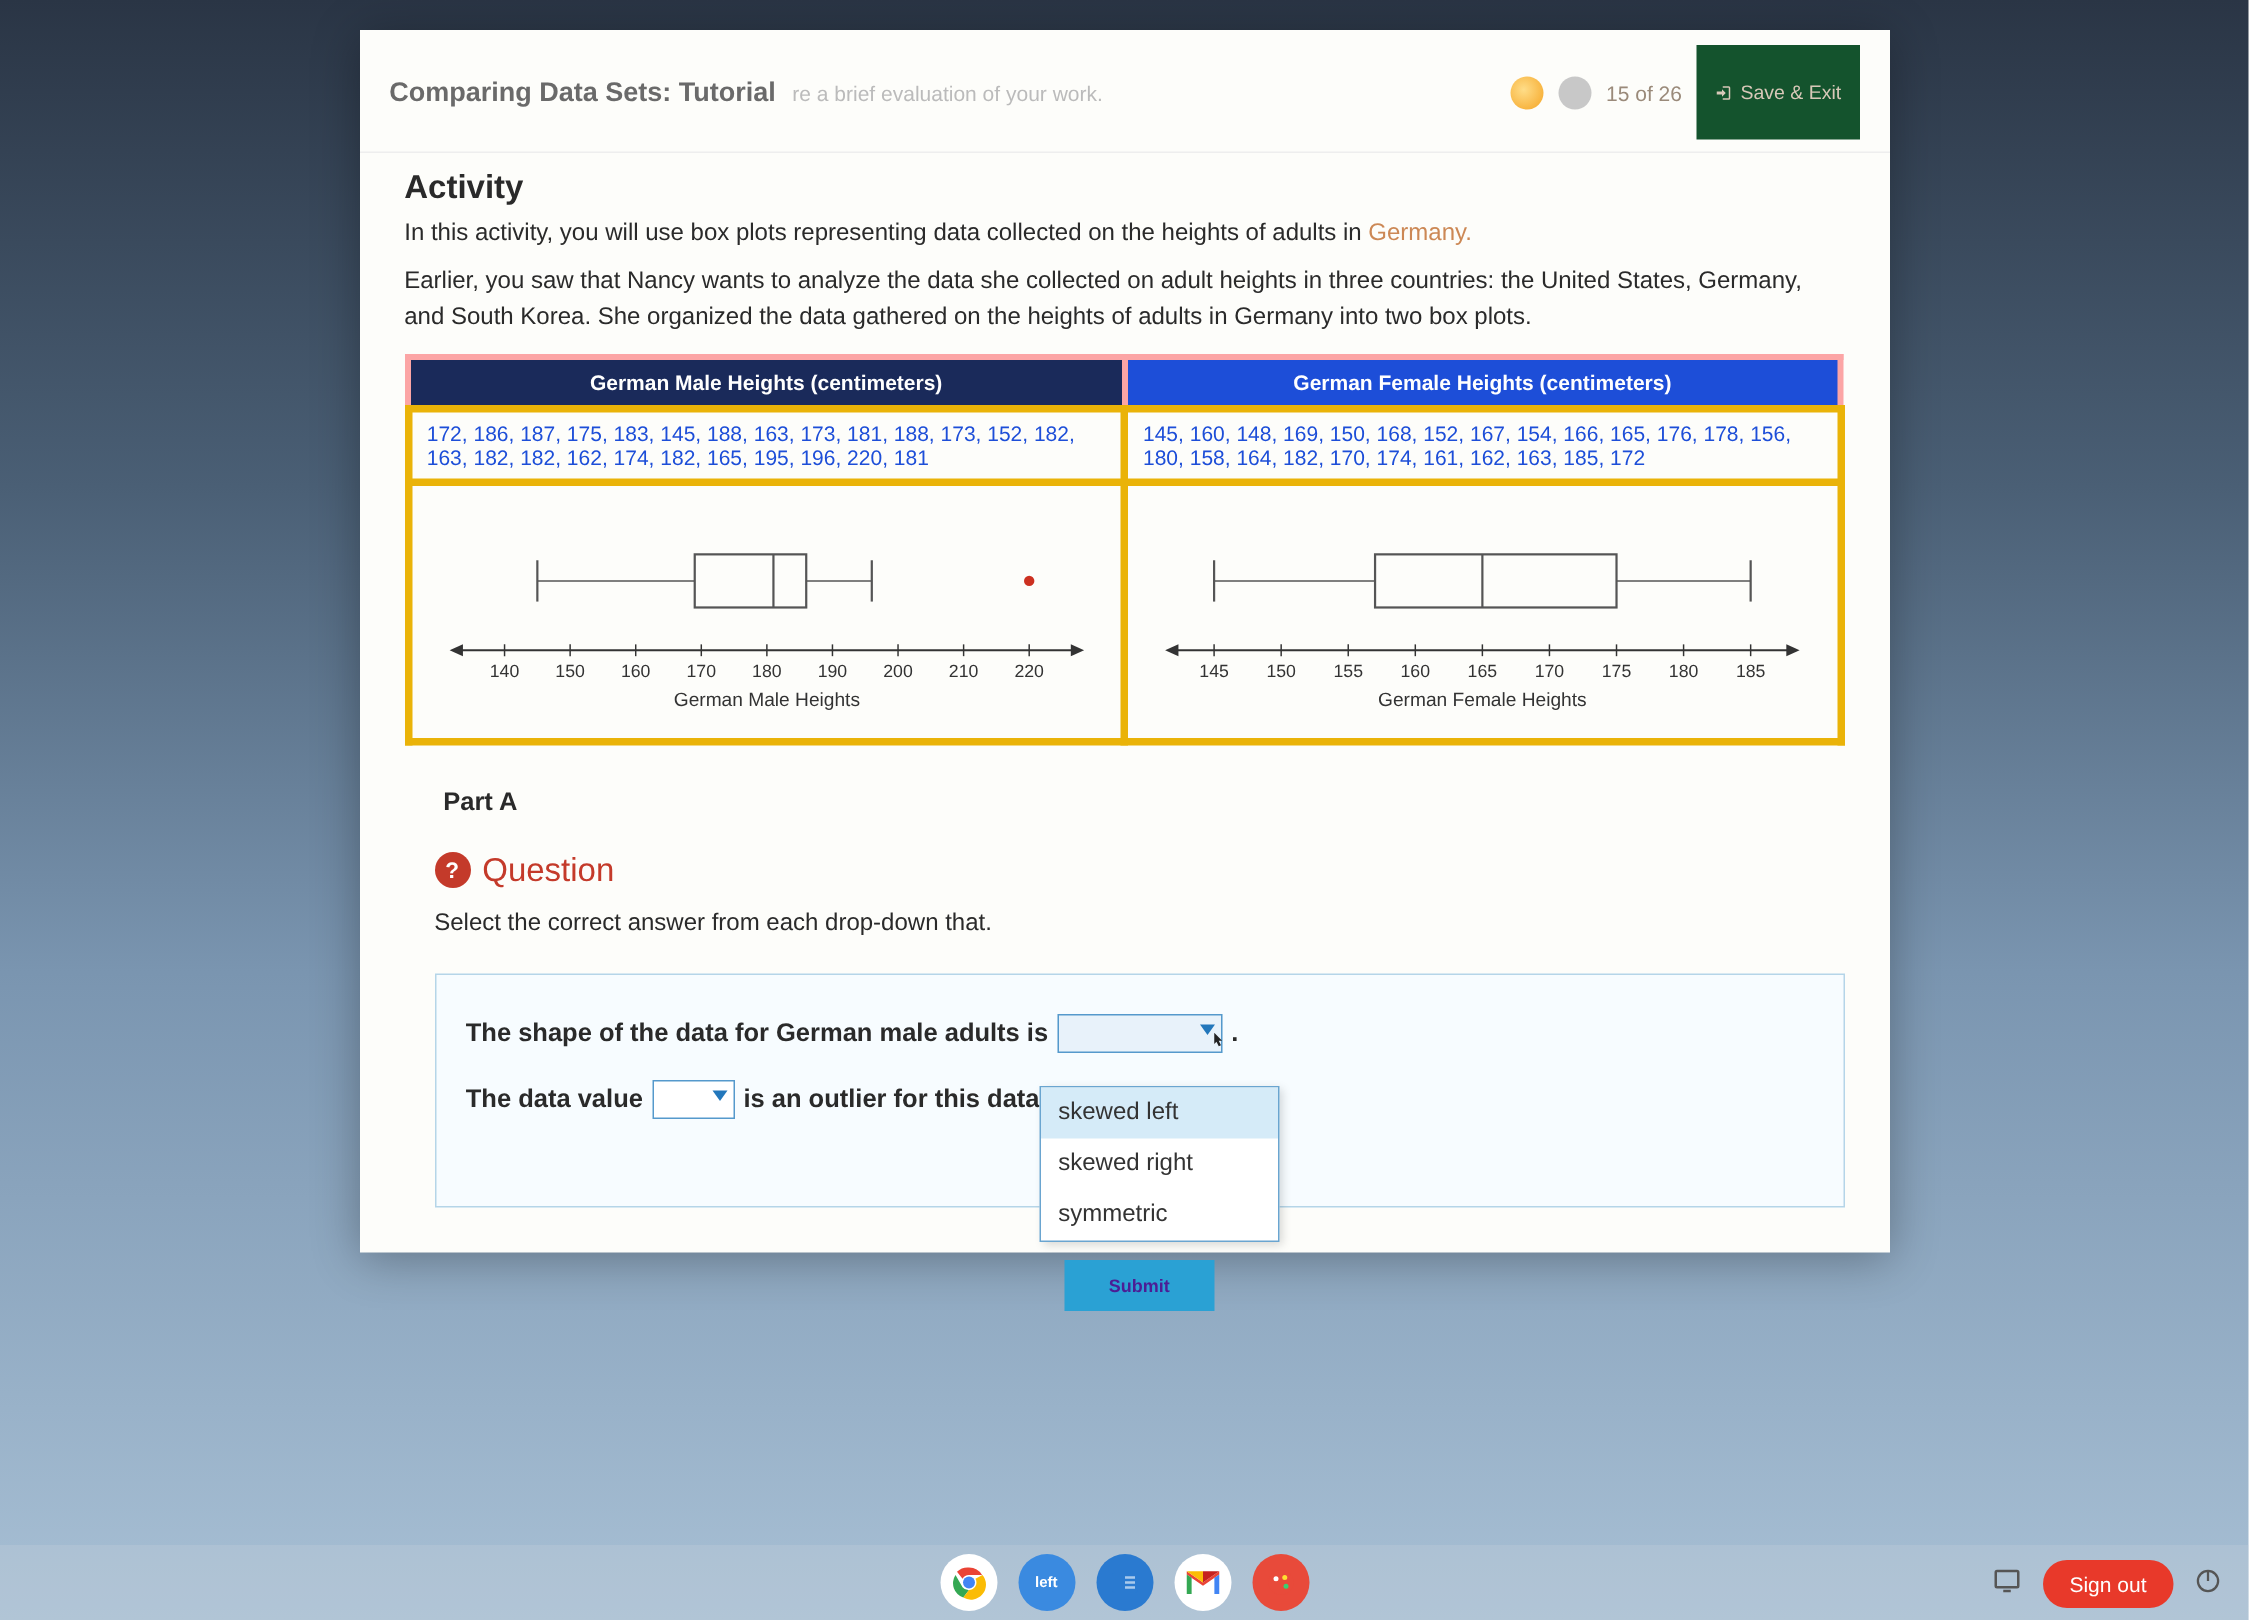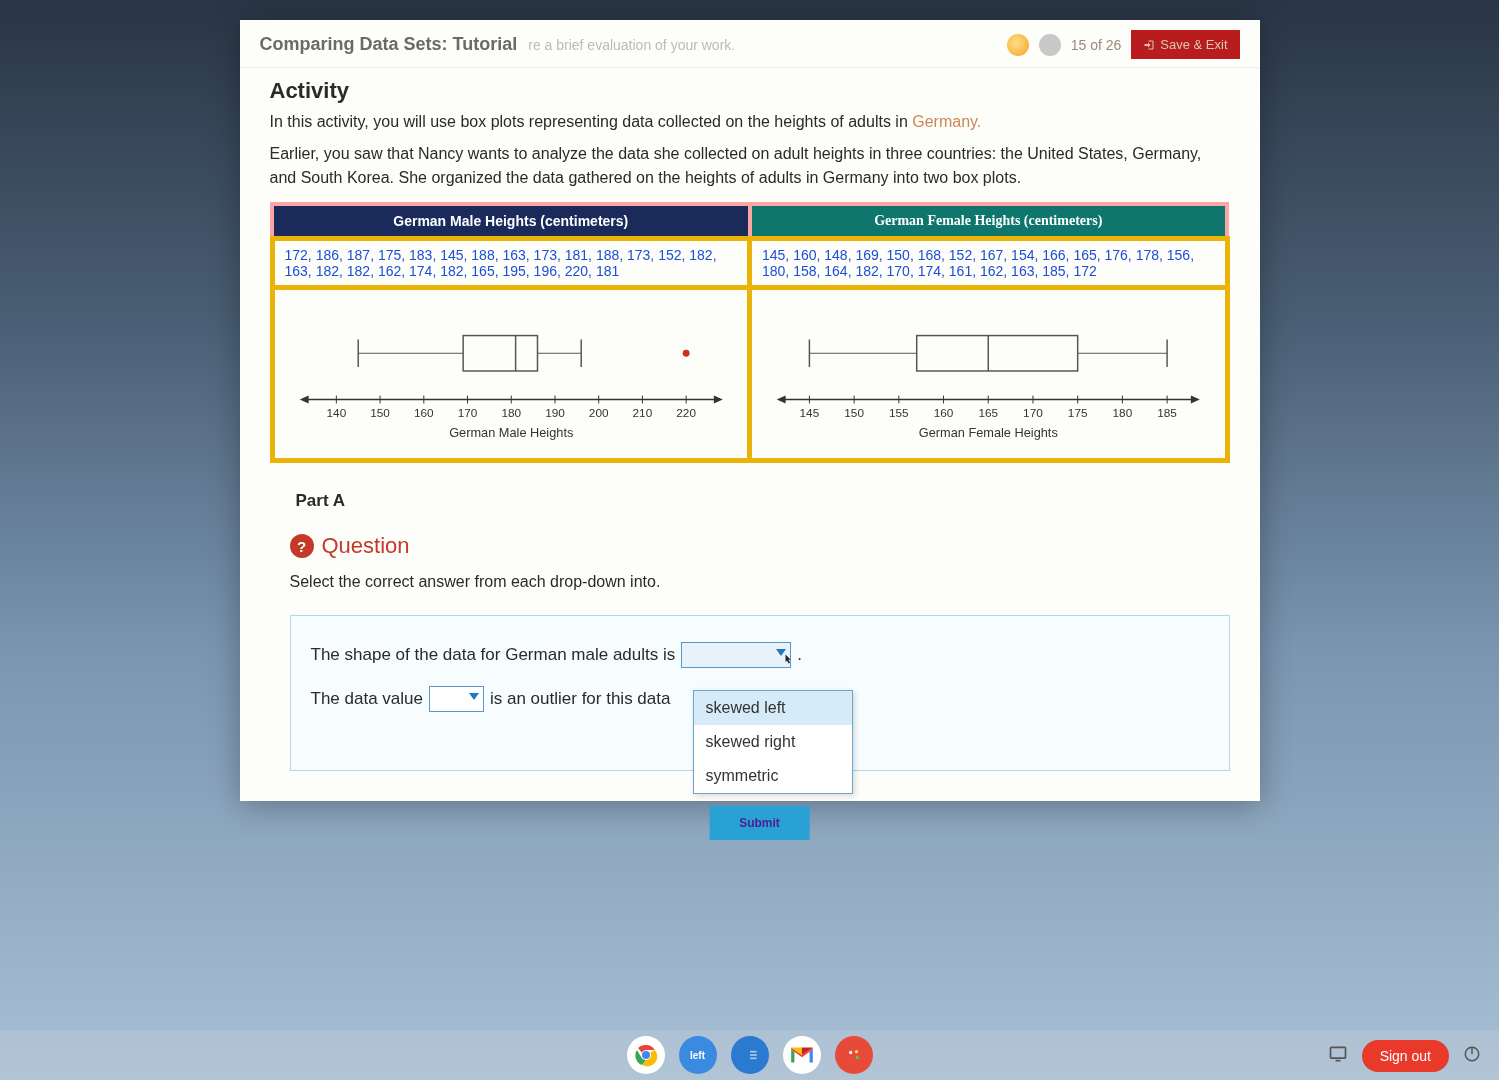--- a/index.html
+++ b/index.html
@@ -29,24 +29,24 @@
     .breadcrumb-area { color: #6a6a6a; font-size: 18px; font-weight: 600; }
     .breadcrumb-sub { color: #bbb; font-size: 14px; font-weight: 400; margin-left: 6px; }
     .top-right { display: flex; align-items: center; gap: 10px; }
     .dot-orange, .dot-grey {
       width: 22px; height: 22px; border-radius: 50%;
     }
     .dot-orange { background: radial-gradient(circle at 40% 40%, #ffdd88, #f5a423); }
     .dot-grey { background: #c8c8c8; }
     .page-indicator { color: #9a8a7a; font-size: 14px; }
     .save-exit-btn {
-      background: #b91c1c;
+      background: #14532d;
       color: #d8c8b8;
       border: none;
-      padding: 7px 12px;
+      padding: 24px 12px;
       font-size: 13px;
       cursor: pointer;
       display: inline-flex;
       align-items: center;
       gap: 5px;
     }
     .save-exit-btn svg { width: 12px; height: 12px; }
     .content { padding: 10px 30px 30px 30px; }
     .activity-title { font-weight: 700; font-size: 22px; color: #2a2a2a; margin-bottom: 6px; }
     .intro-text { font-size: 16px; color: #2a2a2a; line-height: 1.5; margin-bottom: 8px; }
@@ -55,41 +55,41 @@
       border: 1px solid #8aa; border-collapse: collapse; width: 100%; margin-top: 12px;
     }
     .data-table th {
       background: #1a2a5a;
       color: #fff;
       font-size: 14px;
       padding: 7px;
       border: 4px solid #fca5a5;
       font-weight: 600;
     }
-    .data-table th.female-hdr { background: #0f766e; font-family: Liberation Serif, serif; }
+    .data-table th.female-hdr { background: #1d4ed8; }
     .data-table td {
       border: 5px solid #eab308; padding: 6px 10px; font-size: 14px; color: #1d4ed8;
       vertical-align: top;
       width: 50%;
     }
     .boxplot-row td { padding: 10px 10px 15px 10px; }
     .boxplot-svg { width: 100%; height: 140px; }
     .part-heading { font-weight: 700; font-size: 17px; color: #2a2a2a; margin-top: 28px; padding-left: 26px; }
     .question-row { display: flex; align-items: center; gap: 8px; margin: 22px 0 0 20px; }
     .q-badge {
       width: 24px; height: 24px; background: #c43a2a; color: #fff; border-radius: 50%;
       display: inline-flex; align-items: center; justify-content: center; font-weight: 700; font-size: 15px;
     }
     .q-label { color: #c43a2a; font-size: 22px; font-weight: 400; }
     .instruction { margin: 14px 0 0 20px; font-size: 16px; color: #2a2a2a; }
     .answer-box {
       margin: 24px 0 0 20px; padding: 26px 20px 40px 20px;
       border: 1px solid #b5d5e8; background: #f7fcff; position: relative;
     }
-    .sentence { font-size: 17px; color: #2a2a2a; margin-bottom: 18px; display: flex; align-items: center; gap: 6px; flex-wrap: wrap; }
+    .sentence { font-size: 17px; color: #2a2a2a; margin-bottom: 18px; display: flex; align-items: center; gap: 6px; flex-wrap: wrap; font-weight: bold; }
     .dd-field {
       display: inline-block; min-width: 55px; height: 26px;
       border: 1px solid #5599cc; background: #fff; position: relative; vertical-align: middle;
     }
     .dd-field.open { min-width: 110px; background: #e8f2fa; }
     .dd-caret {
       position: absolute; right: 4px; top: 6px;
       width: 0; height: 0; border-left: 5px solid transparent; border-right: 5px solid transparent;
       border-top: 7px solid #2277bb;
     }
@@ -242,21 +242,21 @@
     </tbody>
       </table>
 
     <div class="part-heading">Part A</div>
 
     <div class="question-row">
       <span class="q-badge">?</span>
       <span class="q-label">Question</span>
     </div>
 
-    <div class="instruction">Select the correct answer from each drop-down into.</div>
+    <div class="instruction">Select the correct answer from each drop-down that.</div>
 
     <div class="answer-box">
       <div class="sentence">
         <span>The shape of the data for German male adults is</span>
         <span class="dd-field open">
           <span class="dd-caret"></span>
           <svg class="cursor-svg" viewBox="0 0 24 24">
             <path fill="#222" d="M10 2v10l2-2 2 4 2-1-2-4h3z"></path>
           </svg>
         </span>

